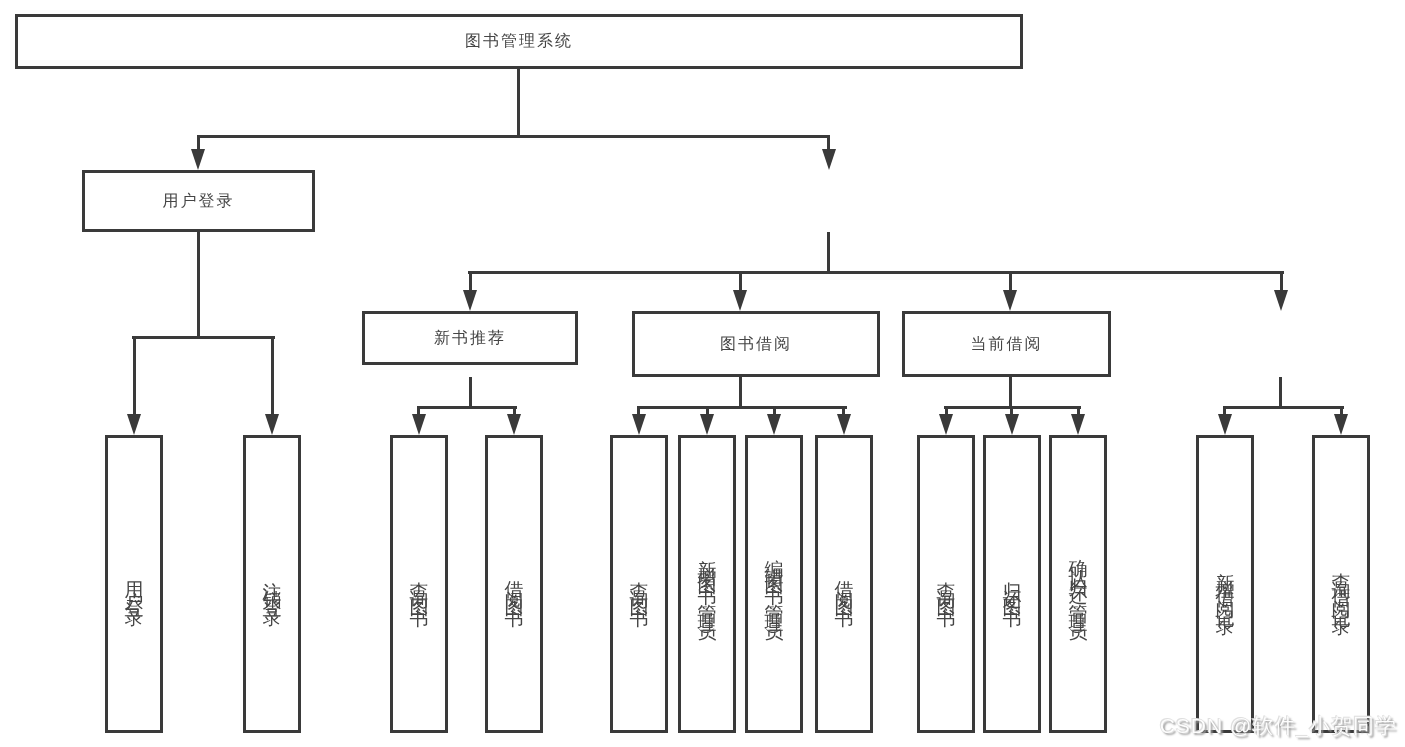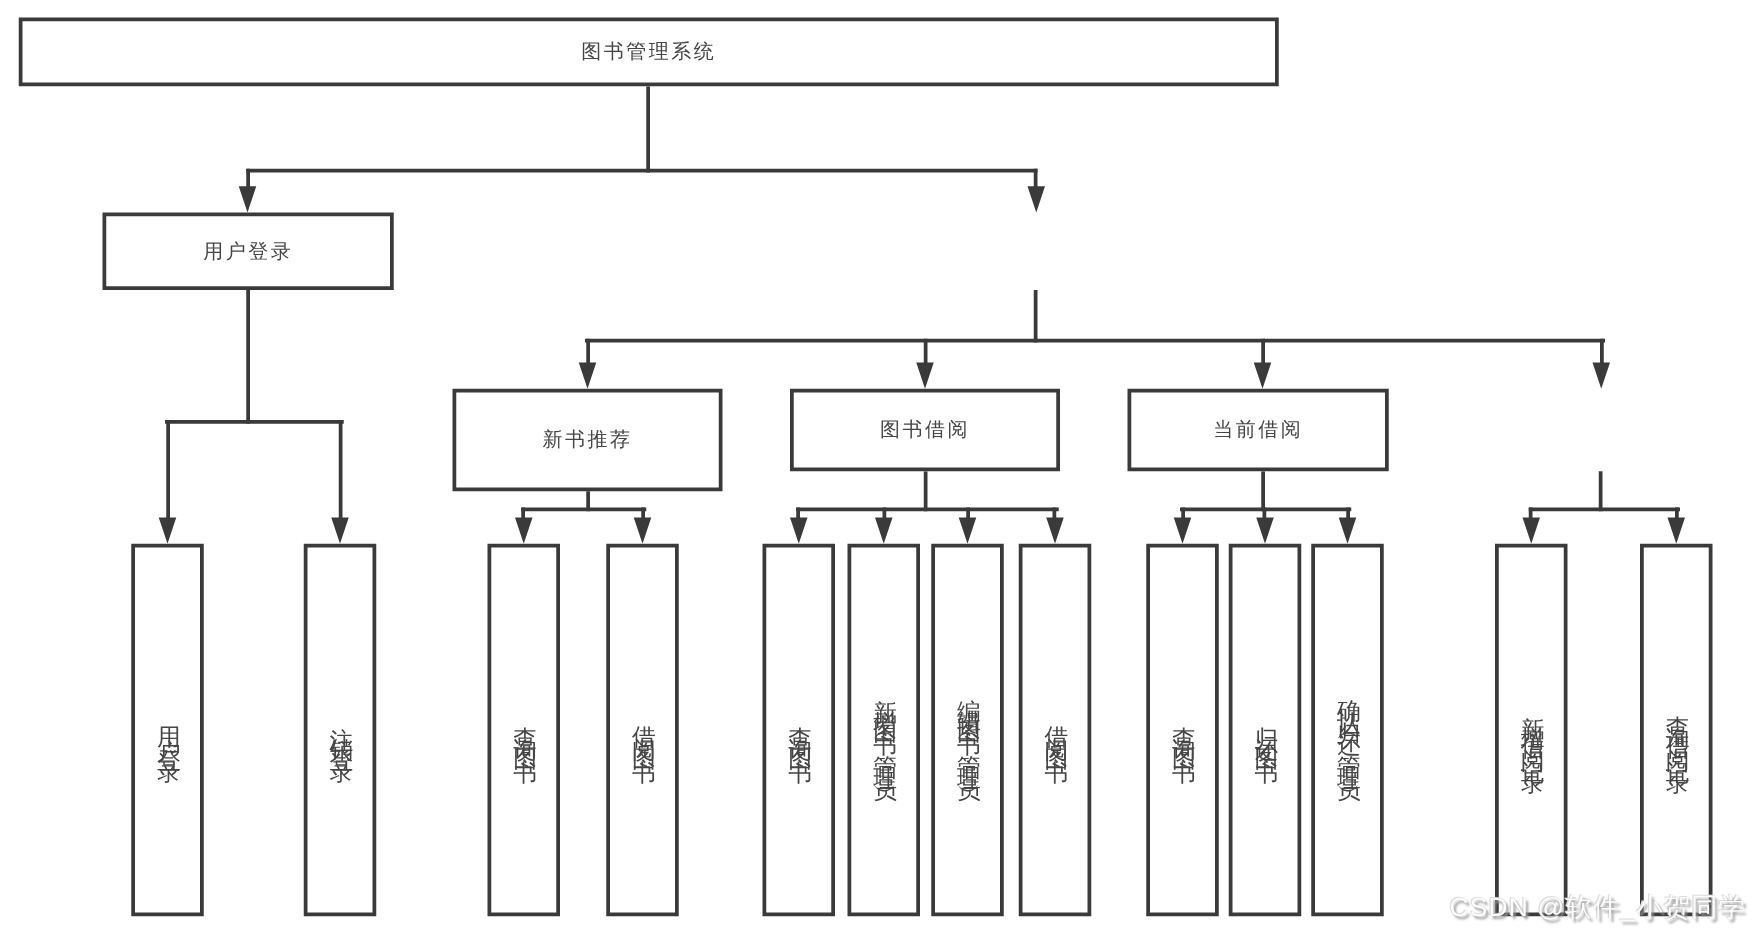--- a/index.html
+++ b/index.html
@@ -122,22 +122,22 @@
   <div class="hline" style="left:1223px; top:406px; width:121px;"></div>
   <div class="vline" style="left:1223px; top:406px; height:11px;"></div>
   <div class="ah" style="left:1218px; top:414px;"></div>
   <div class="vline" style="left:1340px; top:406px; height:11px;"></div>
   <div class="ah" style="left:1334px; top:414px;"></div>
 
   <div class="box" style="left:15px; top:14px; width:1008px; height:55px;">图书管理系统</div>
 
   <div class="box" style="left:82px; top:170px; width:233px; height:62px;">用户登录</div>
 
-  <div class="box" style="left:362px; top:311px; width:216px; height:82px;font-family:Liberation Mono, monospace;">新书推荐</div>
-  <div class="box" style="left:632px; top:311px; width:216px; height:66px;">图书借阅</div>
+  <div class="box" style="left:362px; top:311px; width:216px; height:54px;font-family:Liberation Mono, monospace;">新书推荐</div>
+  <div class="box" style="left:632px; top:311px; width:248px; height:66px;">图书借阅</div>
   <div class="box" style="left:902px; top:311px; width:209px; height:66px;">当前借阅</div>
 
   <div class="vbox" style="left:105px; top:435px; width:58px; height:298px;">用户登录</div>
   <div class="vbox" style="left:243px; top:435px; width:58px; height:298px;">注销登录</div>
 
   <div class="vbox" style="left:390px; top:435px; width:58px; height:298px;">查询图书</div>
   <div class="vbox" style="left:485px; top:435px; width:58px; height:298px;">借阅图书</div>
 
   <div class="vbox" style="left:610px; top:435px; width:58px; height:298px;">查询图书</div>
   <div class="vbox" style="left:678px; top:435px; width:58px; height:298px;">新增图书（管理员）</div>

